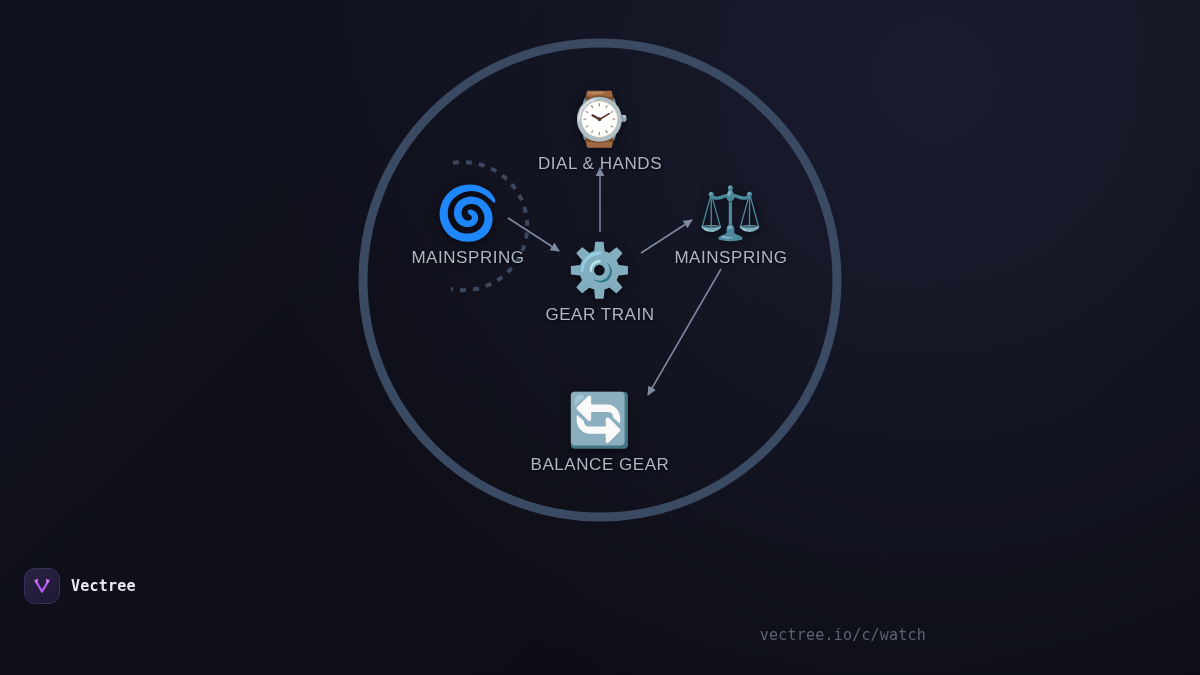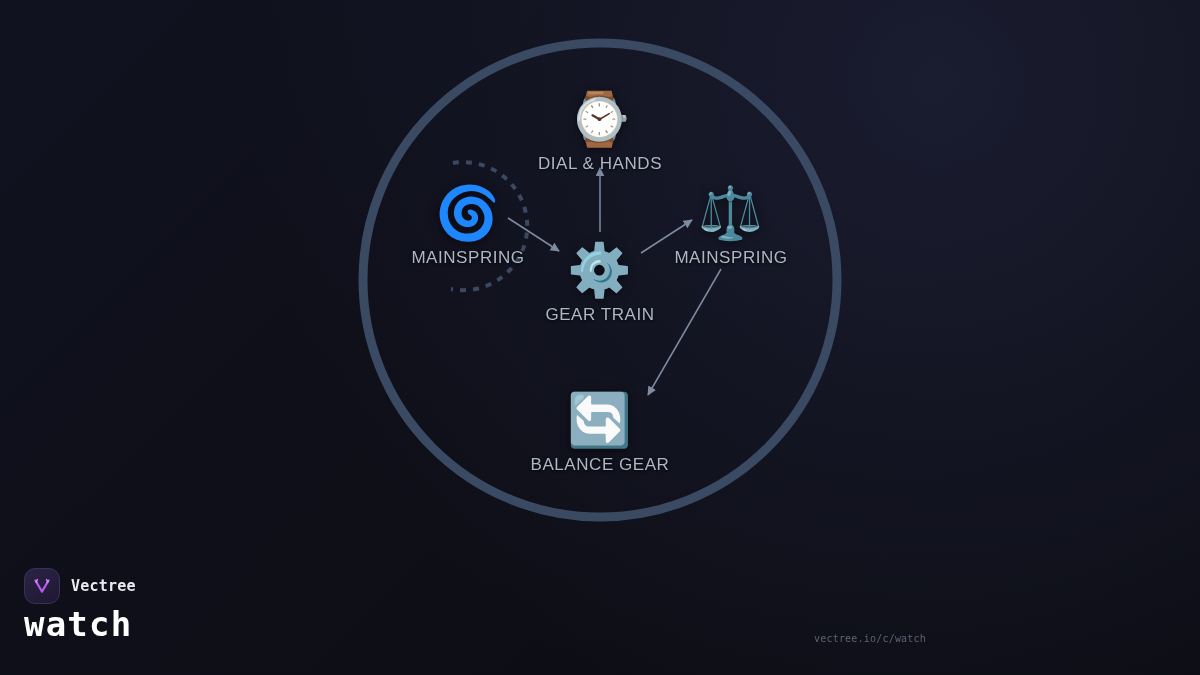--- a/index.html
+++ b/index.html
@@ -100,21 +100,21 @@
     font-weight: bold;
     color: #ffffff;
     letter-spacing: 1.2px;
     line-height: 38px;
   }
   #footer-url {
     position: absolute;
     right: 24px;
     bottom: 31px;
     font-family: "DejaVu Sans Mono", monospace;
-    font-size: 10px;
+    font-size: 15px;
     color: #5d6273;
     letter-spacing: .2px;
   }
 </style>
 </head>
 <body>
 
 <div id="stage">
 
   <svg id="graph" viewBox="0 0 1200 675" xmlns="http://www.w3.org/2000/svg">
@@ -168,18 +168,17 @@
       <div id="brand-logo">
         <svg width="22" height="22" viewBox="0 0 22 22" xmlns="http://www.w3.org/2000/svg">
           <path d="M5 6.4 L11 16.6 L17 6.4" fill="none" stroke="#b45cf0" stroke-width="2.1" stroke-linecap="round" stroke-linejoin="round"></path>
           <path d="M4.1 5.2 L6.2 7.4 M6.4 4.6 L5.1 7.0" stroke="#e07bff" stroke-width="1.5" stroke-linecap="round"></path>
           <path d="M17.9 5.2 L15.8 7.4 M15.6 4.6 L16.9 7.0" stroke="#e07bff" stroke-width="1.5" stroke-linecap="round"></path>
         </svg>
       </div>
       <div id="brand-name">Vectree</div>
     </div>
 
-    <div id="page-title">watch</div>
 
     <div id="footer-url">vectree.io/c/watch</div>
   </div>
 
 </div>
 
 </body></html>

